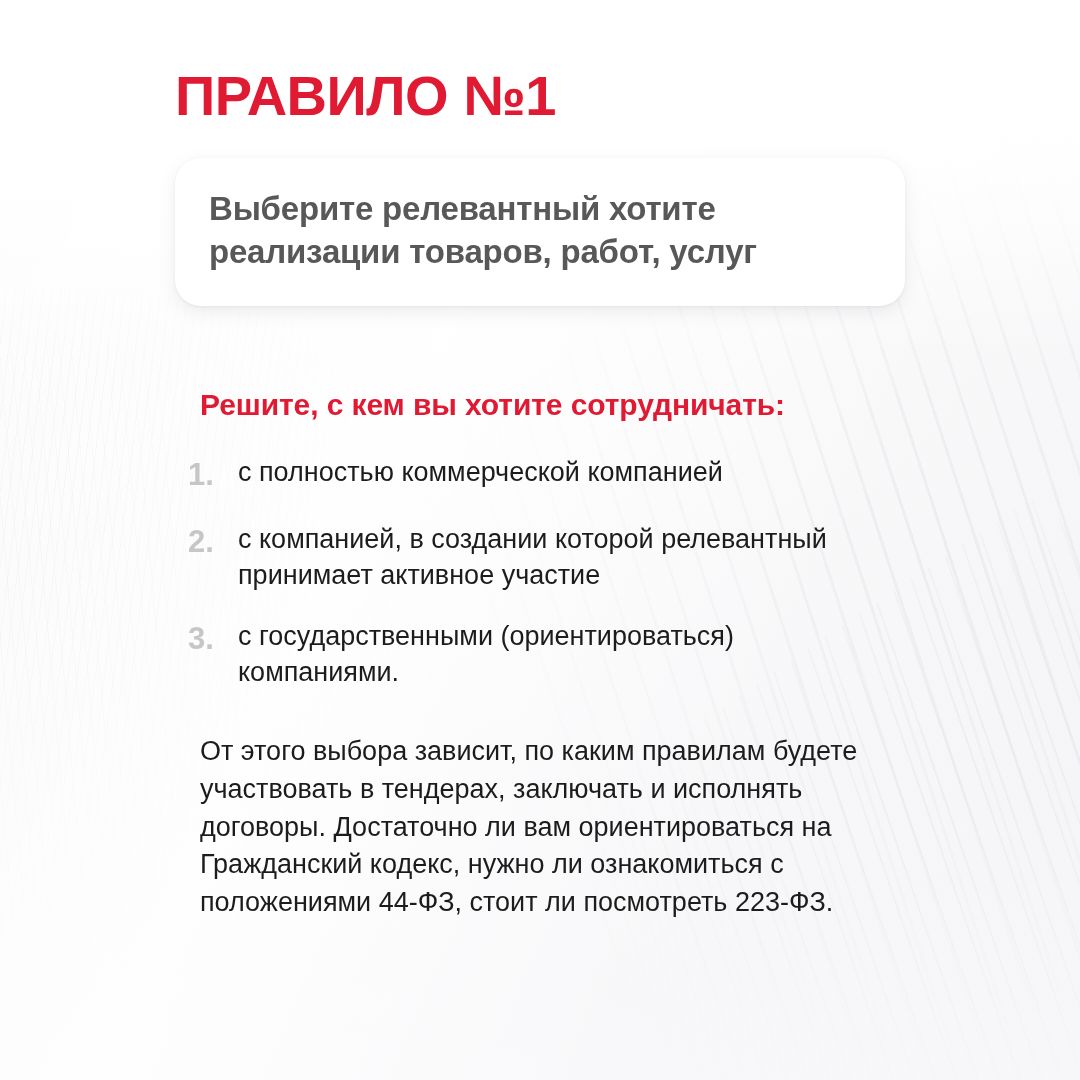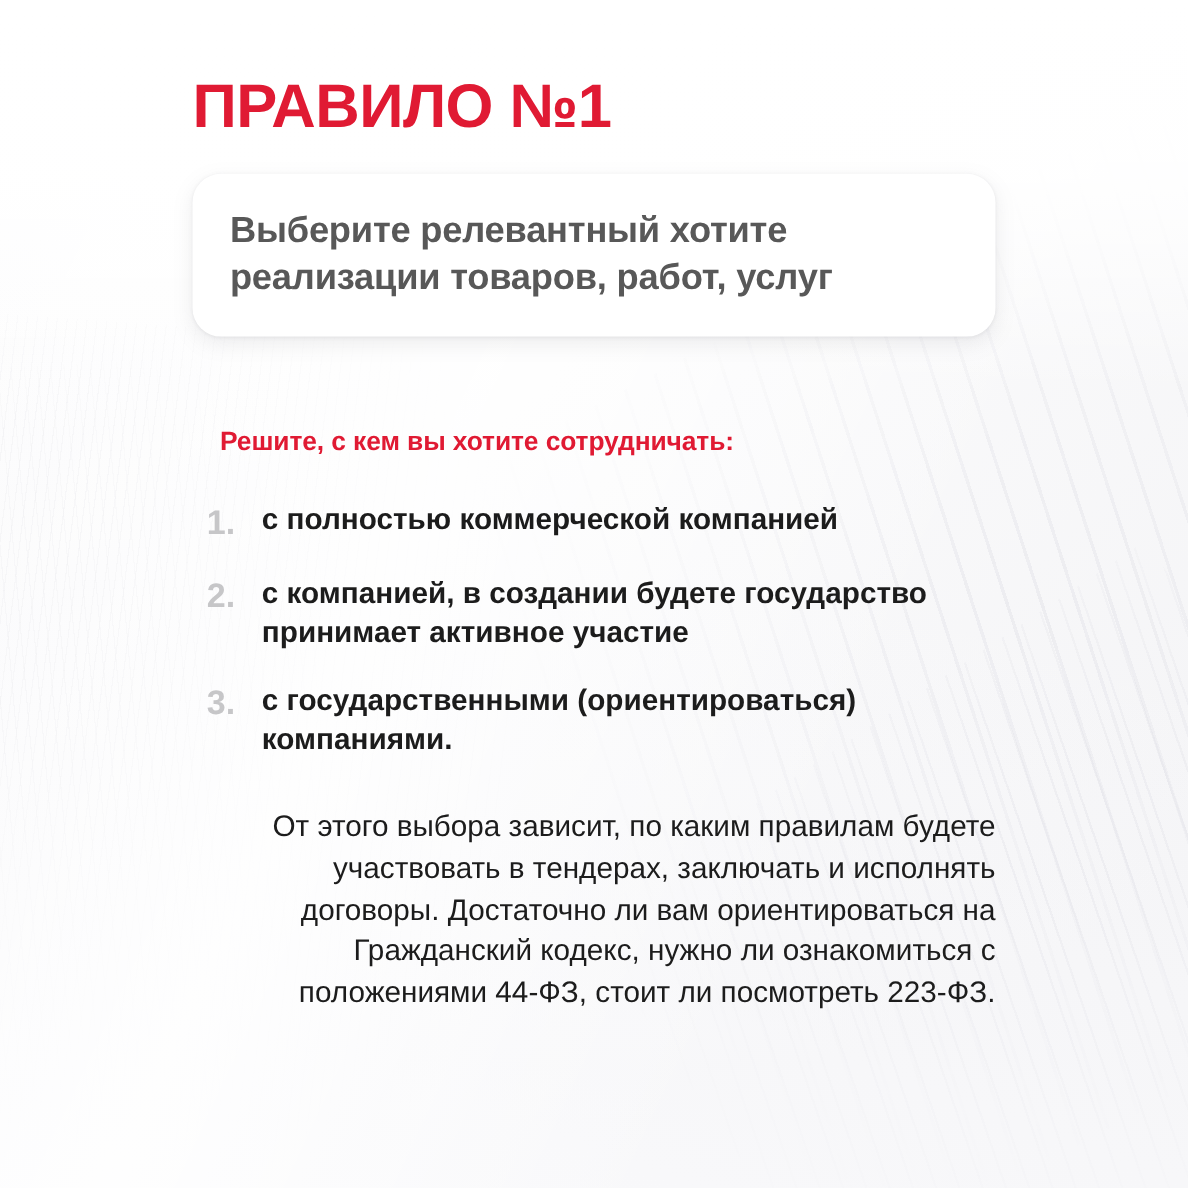--- a/index.html
+++ b/index.html
@@ -160,21 +160,21 @@
     line-height: 1.30;
     font-weight: 700;
     color: #585858;
     letter-spacing: -0.2px;
   }
 
   .subhead {
     position: absolute;
     left: 200px;
     top: 388px;
-    font-size: 24px;
+    font-size: 30px;
     font-weight: 700;
     color: #e01a33;
     letter-spacing: -0.1px;
     white-space: nowrap;
   }
 
   .list {
     position: absolute;
     left: 188px;
     top: 455px;
@@ -190,33 +190,32 @@
     flex: 0 0 50px;
     font-size: 31px;
     font-weight: 700;
     color: #c6c6c8;
     line-height: 1.32;
   }
   .list-text {
     font-size: 27px;
     line-height: 1.32;
     color: #1c1c1c;
-    font-weight: 700;
+    font-weight: 400;
   }
 
   .body-copy {
     position: absolute;
-    left: 185px;
+    left: 200px;
     top: 733px;
     width: 720px;
     font-size: 27px;
     line-height: 1.40;
     color: #1c1c1c;
     font-weight: 400;
-    text-align: right;
   }
 </style>
 </head>
 <body>
 
 <div class="slide">
 
   <div class="bg-base"></div>
   <div class="bg-stripes-left"></div>
   <div class="bg-stripes-left2"></div>
@@ -237,21 +236,21 @@
 
     <div class="list">
 
       <div class="list-item">
         <div class="list-num">1.</div>
         <div class="list-text">с полностью коммерческой компанией</div>
       </div>
 
       <div class="list-item">
         <div class="list-num">2.</div>
-        <div class="list-text">с компанией, в создании будете государство принимает активное участие</div>
+        <div class="list-text">с компанией, в создании которой релевантный принимает активное участие</div>
       </div>
 
       <div class="list-item">
         <div class="list-num">3.</div>
         <div class="list-text">с государственными (ориентироваться) компаниями.</div>
       </div>
 
     </div>
 
     <div class="body-copy">От этого выбора зависит, по каким правилам будете участвовать в тендерах, заключать и исполнять договоры. Достаточно ли вам ориентироваться на Гражданский кодекс, нужно ли ознакомиться с положениями 44-ФЗ, стоит ли посмотреть 223-ФЗ.</div>

